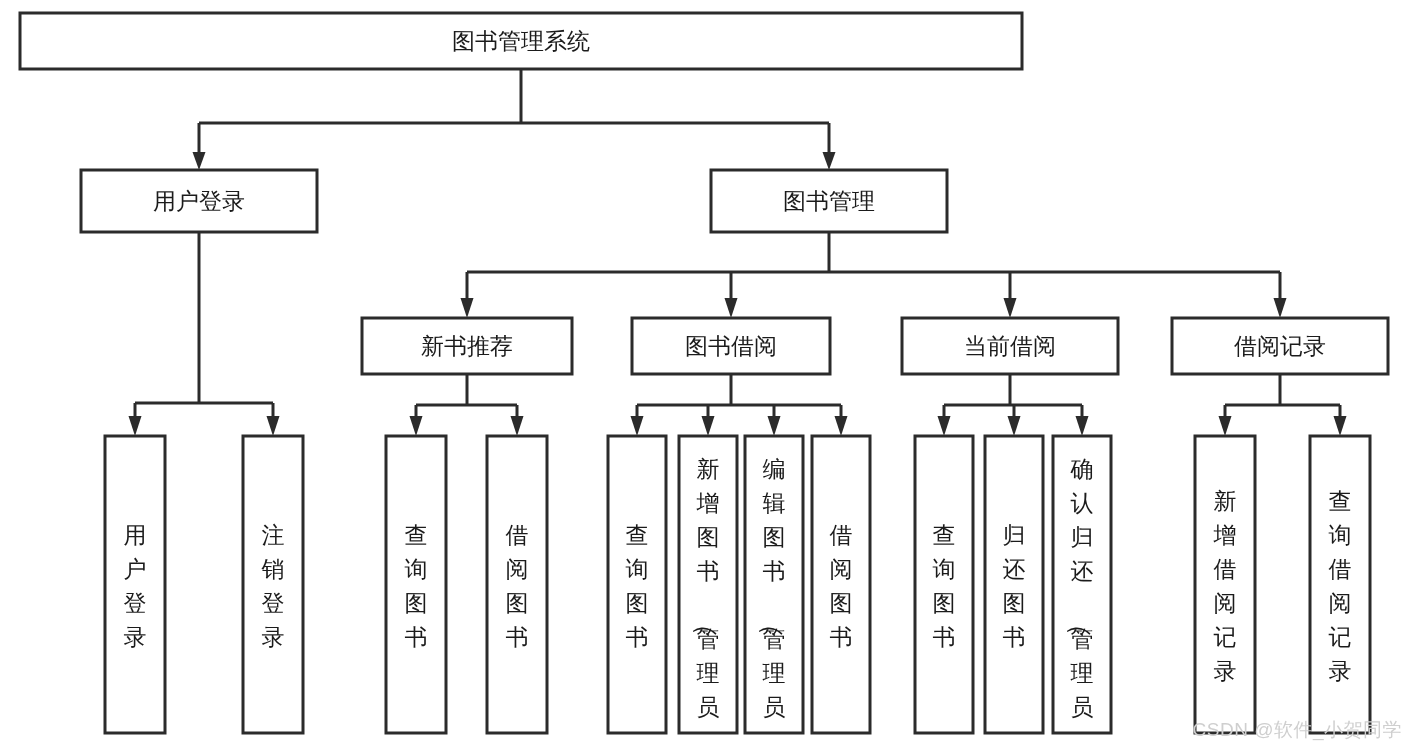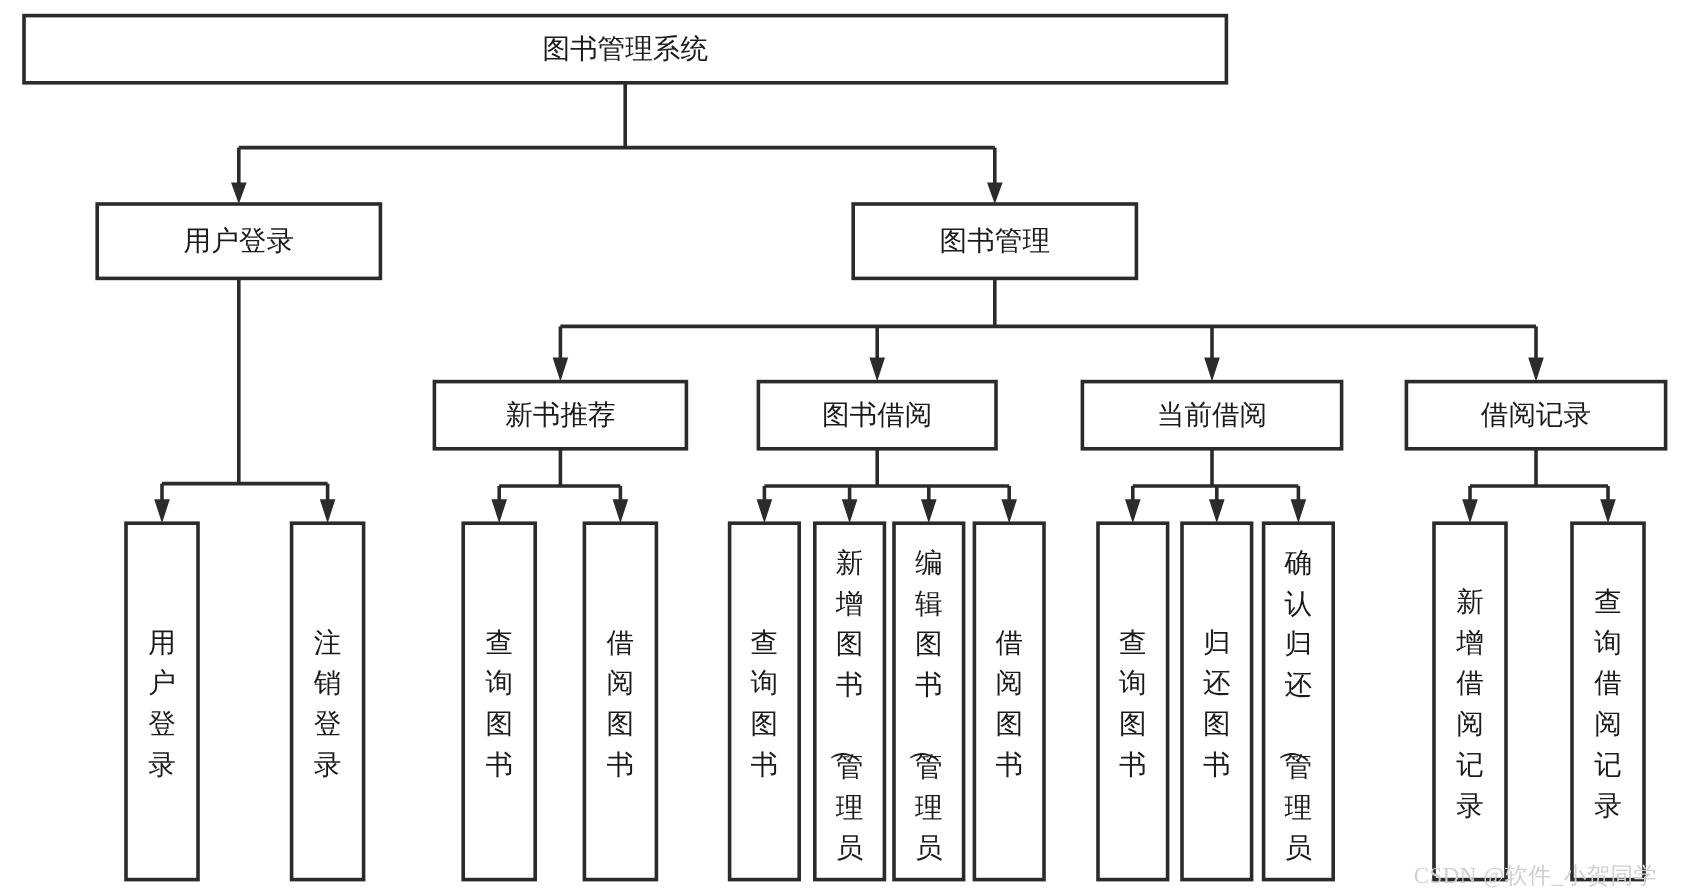--- a/index.html
+++ b/index.html
@@ -44,23 +44,23 @@
     stroke: #2b2b2b;
     stroke-width: 3;
     fill: none;
   }
   .arrow-head {
     fill: #2b2b2b;
     stroke: none;
   }
   .watermark {
     position: absolute;
-    right: 24px;
+    right: 3px;
     bottom: 4px;
-    font-family: Liberation Serif, serif;
+    font-family: Liberation Sans, sans-serif;
     font-size: 19px;
     color: #cfcfcf;
     white-space: nowrap;
     pointer-events: none;
     letter-spacing: 0.5px;
   }
 </style>
 </head>
 <body>
 

